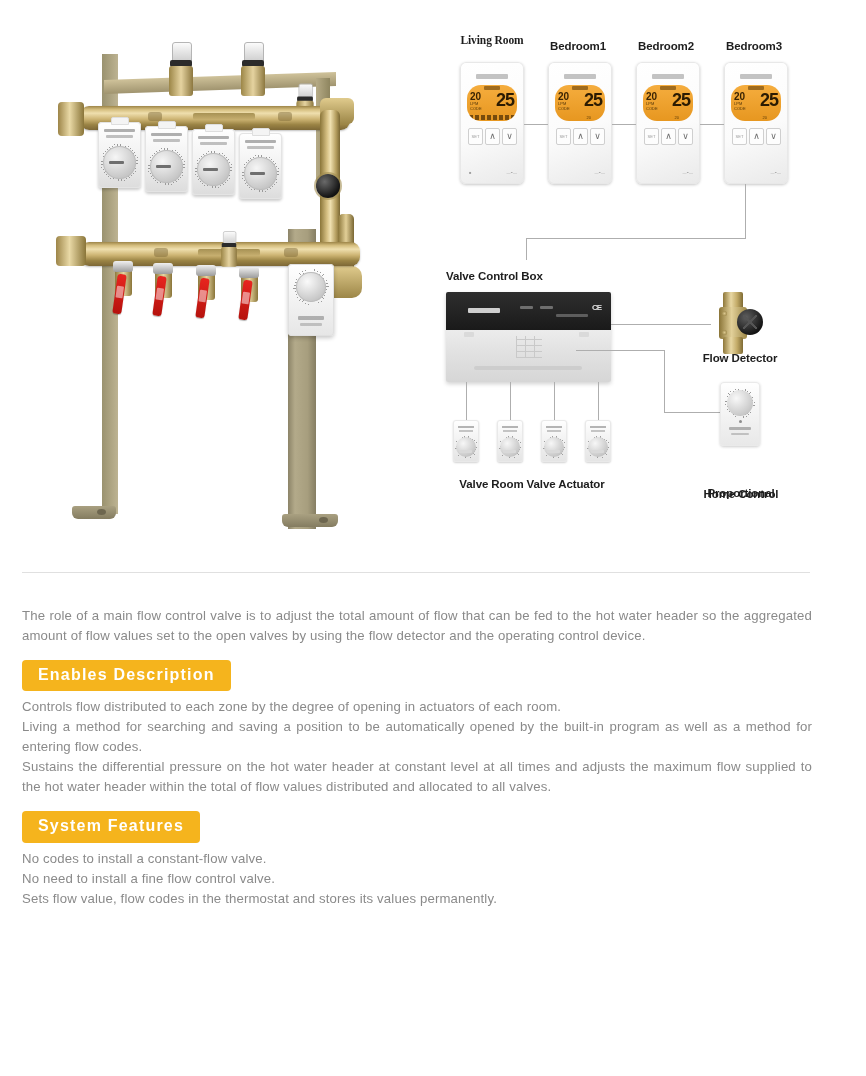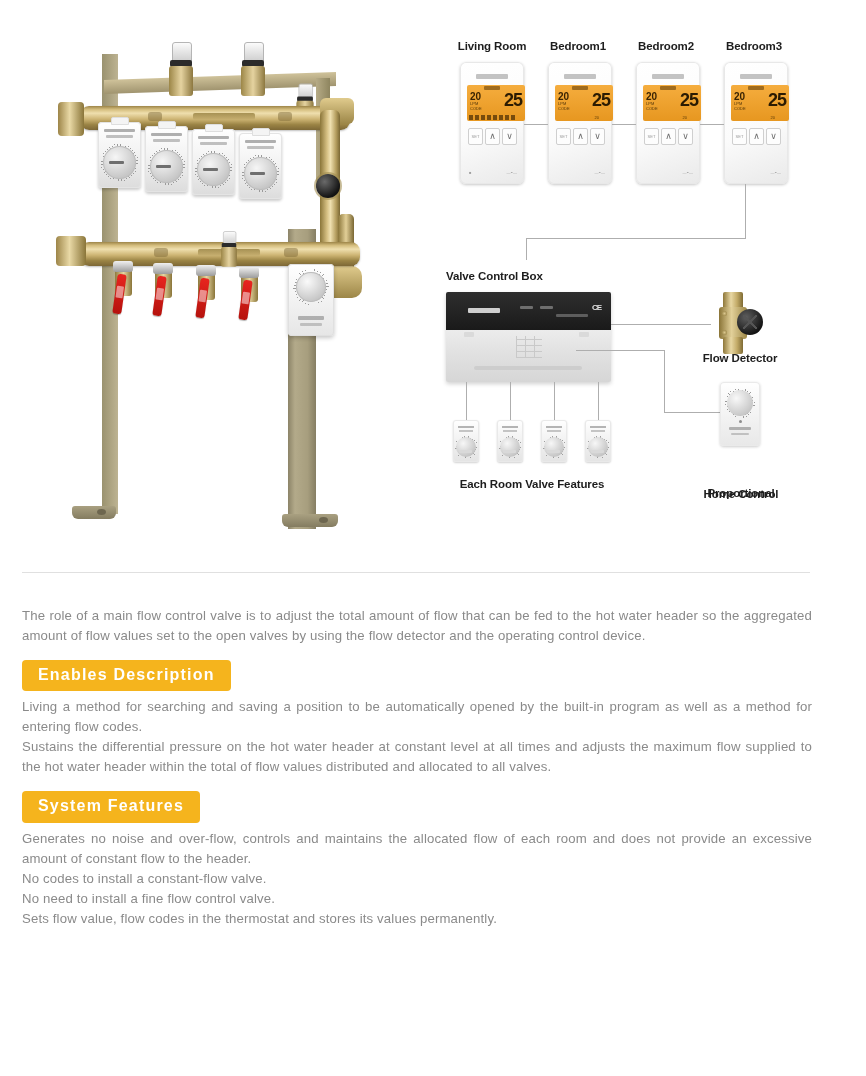--- a/index.html
+++ b/index.html
@@ -247,24 +247,23 @@
     background: linear-gradient(160deg,#ffffff 0%,#fbfbfb 55%,#e9e9e9 100%);
     box-shadow: 0 1px 3px rgba(0,0,0,.22), inset 0 0 0 1px #e8e8e8;
   }
   .thermostat .brand {
     position: absolute; left: 16px; top: 12px;
     width: 32px; height: 5px;
     background: #b9b9b9; border-radius: 1px; opacity: .85;
   }
   .thermostat .screen {
     position: absolute; left: 7px; top: 23px; width: 50px; height: 36px;
-    border-radius: 2px;
+    border-radius: 14px;
     background: linear-gradient(180deg,#f5ad3e,#e79720);
     overflow: hidden;
-    padding-left: 8px;
   }
   .thermostat .screen .topbar {
     position: absolute; left: 17px; top: 1px; width: 16px; height: 4px;
     background: rgba(90,55,5,.55); border-radius: 1px;
   }
   .thermostat .screen .setpoint {
     position: absolute; left: 3px; top: 7px;
     font-size: 10px; font-weight: bold; color: #3a2403; line-height: 1;
   }
   .thermostat .screen .sub {
@@ -609,21 +608,21 @@
     <div class="prop-unit">
       <span class="ring"></span>
         <span class="knob"></span>
       <span class="lbl"></span>
         <span class="lbl2"></span>
     </div>
   </div>
 
   <div class="diagram">
 
-    <div class="dg-label center" style="left:12px; top:26px; width:88px;">Living Room</div>
+    <div class="dg-label center" style="left:12px; top:20px; width:88px;font-family:Liberation Serif, serif;">Living Room</div>
     <div class="dg-label center" style="left:98px; top:26px; width:88px;">Bedroom1</div>
     <div class="dg-label center" style="left:186px; top:26px; width:88px;">Bedroom2</div>
     <div class="dg-label center" style="left:274px; top:26px; width:88px;">Bedroom3</div>
 
     <div class="thermostat" style="left:24px; top:48px;">
       <span class="brand"></span>
       <span class="screen">
         <span class="topbar"></span>
         <span class="setpoint">20</span>
         <span class="sub">LPM<br>CODE</span>
@@ -752,21 +751,21 @@
         <span class="t2"></span>
         <span class="ring"></span>
         <span class="knob"></span>
     </div>
     <div class="sm-act" style="left:149px; top:406px;">
       <span class="t1"></span>
         <span class="t2"></span>
         <span class="ring"></span>
         <span class="knob"></span>
     </div>
-    <div class="dg-label center" style="left:6px; top:464px; width:180px;">Each Room Valve Features</div>
+    <div class="dg-label center" style="left:6px; top:464px; width:180px;">Valve Room Valve Actuator</div>
 
     <div class="phc" style="left:284px; top:368px;">
       <span class="ring"></span>
         <span class="knob"></span>
       <span class="dot"></span>
         <span class="t1"></span>
         <span class="t2"></span>
     </div>
     <div class="dg-label center" style="left:250px; top:473px; width:110px;">Proportional</div>
     <div class="dg-label center" style="left:250px; top:474px; width:110px;">Home Control</div>
@@ -779,27 +778,27 @@
 
   <div class="section">
     <div class="body-text">
       <p>The role of a main flow control valve is to adjust the total amount of flow that can be fed to the hot water header so the aggregated amount of flow values set to the open valves by using the flow detector and the operating control device.</p>
     </div>
   </div>
 
   <div class="section">
     <span class="badge">Enables  Description</span>
     <div class="body-text">
+      <p class="nojust">Controls flow distributed to each zone by the degree of opening in actuators of each room.</p>
       <p>Living a method for searching and saving a position to be automatically opened by the built-in program as well as a method for entering flow codes.</p>
       <p>Sustains the differential pressure on the hot water header at constant level at all times and adjusts the maximum flow supplied to the hot water header within the total of flow values distributed and allocated to all valves.</p>
     </div>
   </div>
 
   <div class="section">
     <span class="badge">System  Features</span>
     <div class="body-text">
-      <p>Generates no noise and over-flow, controls and maintains the allocated flow of each room and does not provide an excessive amount of constant flow to the header.</p>
       <p class="nojust">No codes to install a constant-flow valve.</p>
       <p class="nojust">No need to install a fine flow control valve.</p>
       <p class="nojust">Sets flow value, flow codes in the thermostat and stores its values permanently.</p>
     </div>
   </div>
 </div>
 
 </body></html>

